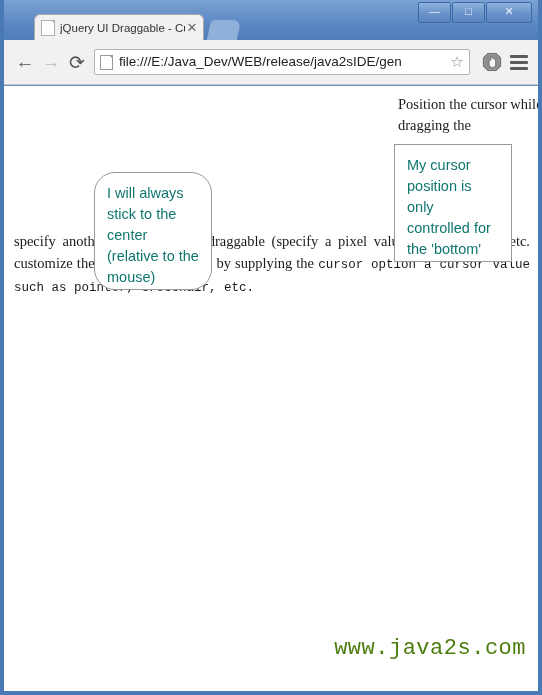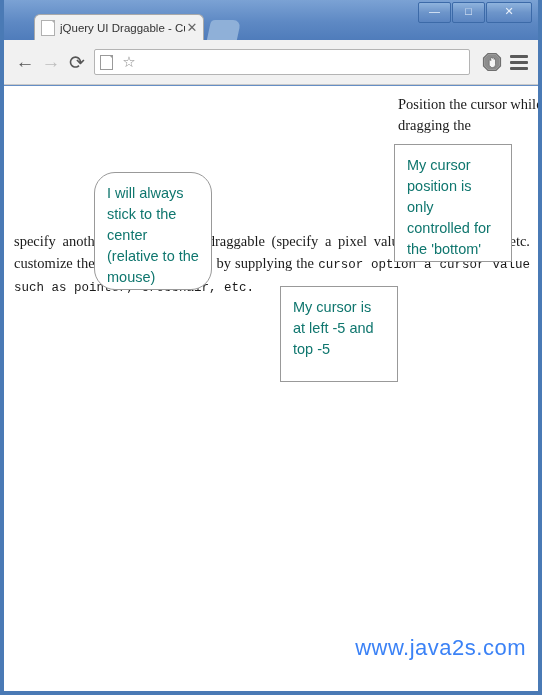--- a/index.html
+++ b/index.html
@@ -233,23 +233,23 @@
     cursor: move;
     overflow: hidden;
   }
   #draggable-center { left: 90px; top: 86px;  width: 118px; height: 118px; border-radius: 21px; }
   #draggable-offset { left: 276px; top: 200px; width: 118px; height: 96px; }
   #draggable-bottom { left: 390px; top: 58px;  width: 118px; height: 118px; }
 
   #watermark {
     position: absolute;
     right: 12px; bottom: 30px;
-    font-family: Liberation Sans, sans-serif;
+    font-family: Liberation Mono, monospace;
     font-size: 22px;
-    color: #3b82f6;
+    color: #4d7c0f;
     letter-spacing: 0.5px;
     user-select: none;
   }
 </style>
 </head>
 <body>
 
 <div id="window">
 
   <div id="titlebar">
@@ -281,20 +281,21 @@
     </div>
     <div class="navbtn disabled">
       <span>→</span>
     </div>
     <div class="navbtn">
       <span>⟳</span>
     </div>
 
     <div id="omnibox">
       <div class="pageicon"></div>
+      <div id="urltext" title="file:///E:/Java_Dev/WEB/release/java2sIDE/gen">file:///E:/Java_Dev/WEB/release/java2sIDE/gen</div>
       <div id="star">☆</div>
     </div>
 
     <div id="extension-icon">
       <svg width="20" height="20" viewBox="0 0 20 20" aria-hidden="true">
         <polygon points="6,1.5 14,1.5 18.5,6 18.5,14 14,18.5 6,18.5 1.5,14 1.5,6" fill="#a9a9a9" stroke="#6f6f6f" stroke-width="1.2"></polygon>
         <polygon points="6.6,2.6 13.4,2.6 17.4,6.6 17.4,13.4 13.4,17.4 6.6,17.4 2.6,13.4 2.6,6.6" fill="#8c8c8c" stroke="none"></polygon>
         <path d="M7.2 13.4 L7.2 8.6 a0.8 0.8 0 0 1 1.6 0 L8.8 6.2 a0.8 0.8 0 0 1 1.6 0
                  L10.4 6.4 a0.8 0.8 0 0 1 1.6 0 L12 7.4 a0.8 0.8 0 0 1 1.5 0
                  L13.5 12.6 a3 3 0 0 1 -3 3 L9.6 15.6 z" fill="#f5f5f5" stroke="#555" stroke-width="0.6"></path>
@@ -314,21 +315,20 @@
       <div id="intro">Position the cursor while dragging the</div>
 
       <div id="demo-paragraph">
         <span>specify another element to the draggable (specify a pixel value).</span>
         <span>right, bottom, etc. customize the cursor's appearance by supplying the</span>
         <code>cursor option a cursor value such as pointer, crosshair, etc.</code>
       </div>
 
       <div class="draggable" id="draggable-center">I will always stick to the center (relative to the mouse)</div>
 
-      <div class="draggable" id="draggable-offset">My cursor is at left -5 and top -5</div>
 
       <div class="draggable" id="draggable-bottom">My cursor position is only controlled for the 'bottom' value</div>
 
       <div id="watermark">www.java2s.com</div>
     </div>
   </div>
 
 </div>
 
 </body></html>

